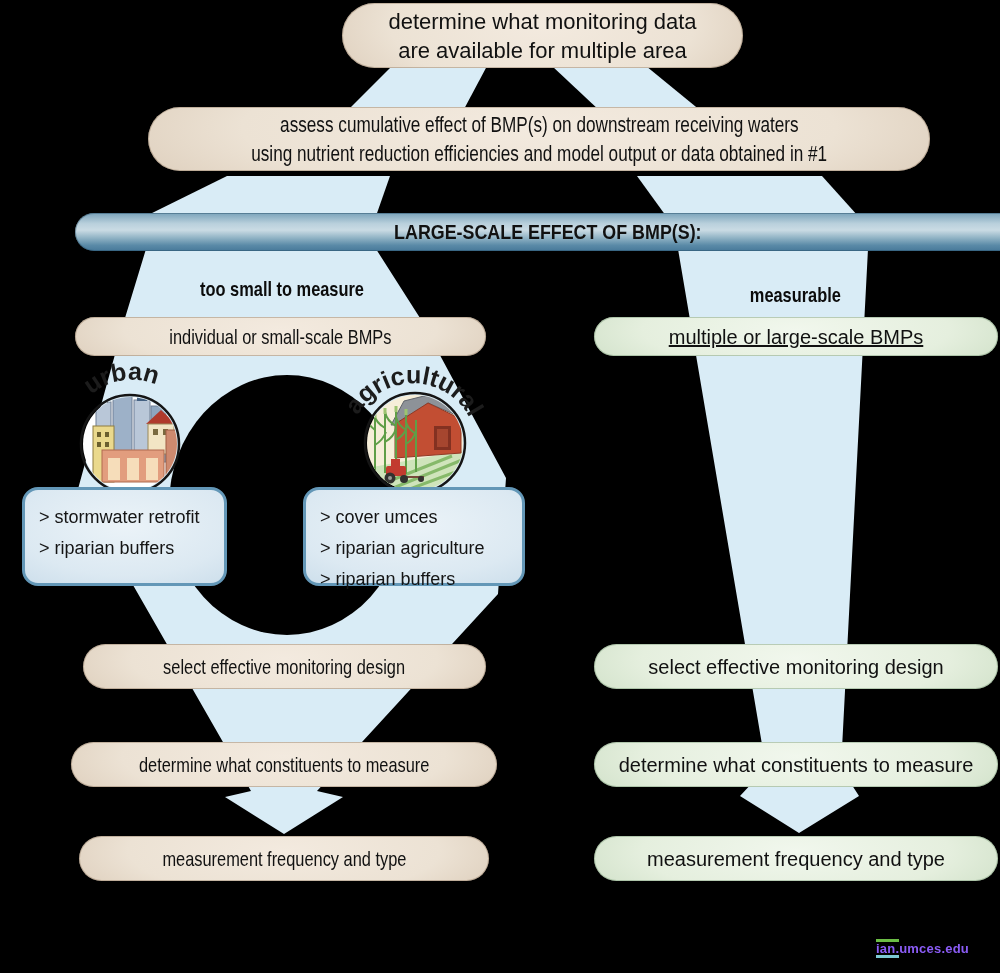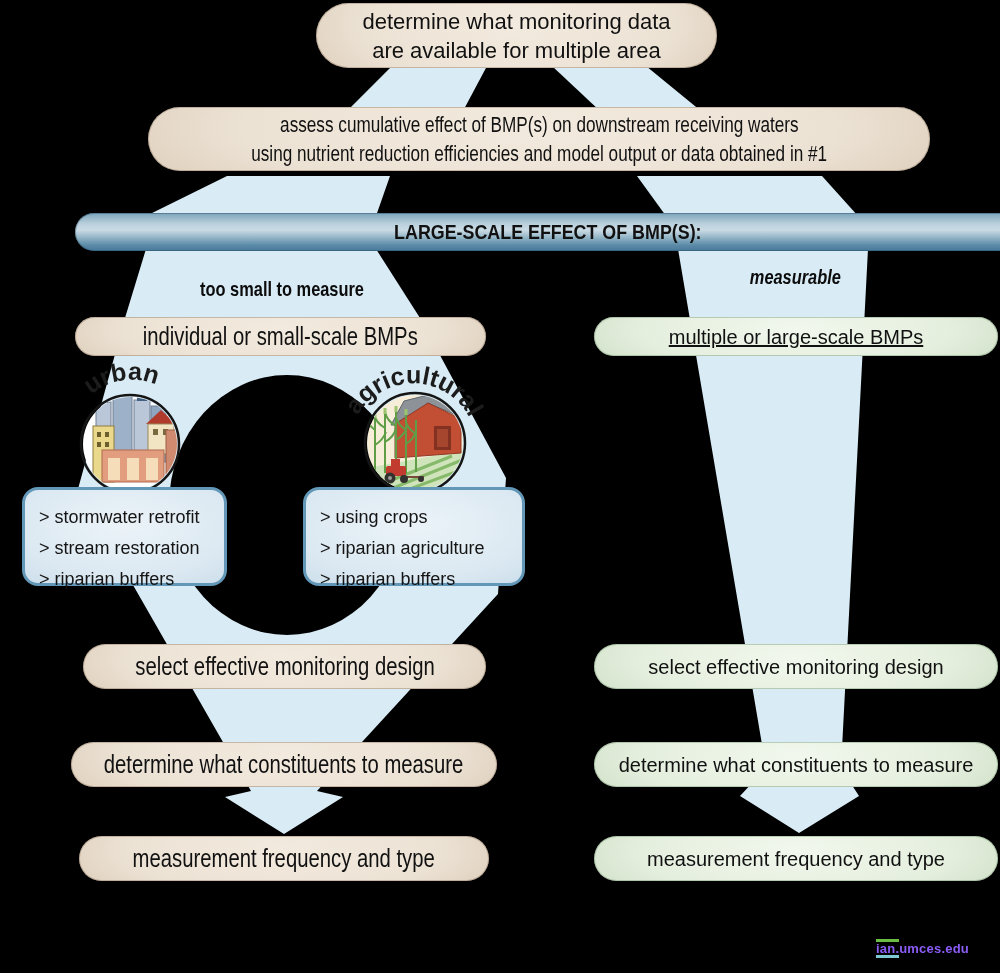--- a/index.html
+++ b/index.html
@@ -17,21 +17,21 @@
   .bluebanner{background:linear-gradient(180deg,#7ba3ba 0%,#b9d0dc 28%,#cadbe4 45%,#8fb2c4 66%,#5a8aa7 85%,#47799a 100%);
        border-radius:19px;box-shadow:inset 0 0 0 1px rgba(40,80,105,.45);}
   .listbox{position:absolute;border:3px solid #6397b7;border-radius:16px;
        background:radial-gradient(ellipse 120% 120% at 50% 38%,#ebf3f8 0%,#dcE9f2 45%,#c3d8e7 82%,#b0cbdf 100%);
        box-sizing:border-box;padding:12px 6px 6px 14px;}
   .listbox ul{list-style:none;margin:0;padding:0;}
   .listbox li{font-size:18px;line-height:31px;white-space:nowrap;color:#141414;}
   .cd{display:inline-block;transform:scaleX(0.78);transform-origin:50% 50%;white-space:nowrap;}
   .cd85{display:inline-block;transform:scaleX(0.85);transform-origin:50% 50%;white-space:nowrap;}
   .t22{font-size:22px;line-height:29px;}
-  .t21{font-size:26px;line-height:27px;}
+  .t21{font-size:21px;line-height:27px;}
   .t20{font-size:20px;line-height:26px;}
   .bold{font-weight:bold;}
   .condlabel{position:absolute;width:300px;text-align:center;font-weight:bold;font-size:21px;color:#0c0c0c;margin-top:19px;}
   .watermark{position:absolute;left:876px;top:941px;font-weight:bold;font-size:13px;color:#8b5cf6;letter-spacing:.2px;}
   .watermark .bar-top{position:absolute;left:0;top:-2px;width:23px;height:3px;background:#6cbd45;}
   .watermark .bar-bottom{position:absolute;left:0;bottom:-2px;width:23px;height:3px;background:#7cc9d4;}
 </style>
 </head>
 <body>
 
@@ -113,59 +113,58 @@
     <path id="arcU" d="M84,402 A62,62 0 0 1 186,412" fill="none"></path>
     <path id="arcA" d="M355,421 A63,63 0 0 1 471,473" fill="none"></path>
     <text font-size="25" font-weight="bold" fill="#1c1c1c">
       <textPath href="#arcU" xlink:href="#arcU" startOffset="10">urban</textPath>
     </text>
     <text font-size="25" font-weight="bold" fill="#1c1c1c">
       <textPath href="#arcA" xlink:href="#arcA" startOffset="6">agricultural</textPath>
     </text>
   </svg>
 
-  <div class="pill tan t22" style="left:316px;top:3px;width:401px;height:65px;">
+  <div class="pill tan t22" style="left:342px;top:3px;width:401px;height:65px;">
     <span>determine what monitoring data</span>
     <span>are available for multiple area</span>
   </div>
 
   <div class="pill tan t22" style="left:148px;top:107px;width:782px;height:64px;">
     <span class="cd">assess cumulative effect of BMP(s) on downstream receiving waters</span>
     <span class="cd">using nutrient reduction efficiencies and model output or data obtained in #1</span>
   </div>
 
   <div class="pill bluebanner" style="left:75px;top:213px;width:945px;height:38px;">
     <span class="cd85 bold" style="font-size:21px;">LARGE-SCALE EFFECT OF BMP(S):</span>
   </div>
 
   <div class="condlabel" style="left:132px;top:258px;">
     <span class="cd">too small to measure</span>
   </div>
-  <div class="condlabel" style="left:645px;top:246px;font-style:italic;">
+  <div class="condlabel" style="left:645px;top:264px;">
     <span class="cd">measurable</span>
   </div>
 
   <div class="pill tan t21" style="left:75px;top:317px;width:411px;height:39px;">
     <span class="cd">individual or small-scale BMPs</span>
   </div>
   <div class="pill green t20" style="left:594px;top:317px;width:404px;height:39px;text-decoration:underline;">
     <span>multiple or large-scale BMPs</span>
   </div>
 
   <div class="listbox" style="left:22px;top:487px;width:205px;height:99px;">
     <ul>
       <li><span>&gt;</span> <span>stormwater retrofit</span></li>
-      <li><span>&gt;</span> <span>stream restoration</span></li>
       <li><span>&gt;</span> <span>riparian buffers</span></li>
     </ul>
   </div>
 
   <div class="listbox" style="left:303px;top:487px;width:222px;height:99px;">
     <ul>
-      <li><span>&gt;</span> <span>using crops</span></li>
+      <li><span>&gt;</span> <span>cover umces</span></li>
       <li><span>&gt;</span> <span>riparian agriculture</span></li>
       <li><span>&gt;</span> <span>riparian buffers</span></li>
     </ul>
   </div>
 
   <div class="pill tan t21" style="left:83px;top:644px;width:403px;height:45px;">
     <span class="cd">select effective monitoring design</span>
   </div>
   <div class="pill tan t21" style="left:71px;top:742px;width:426px;height:45px;">
     <span class="cd">determine what constituents to measure</span>

